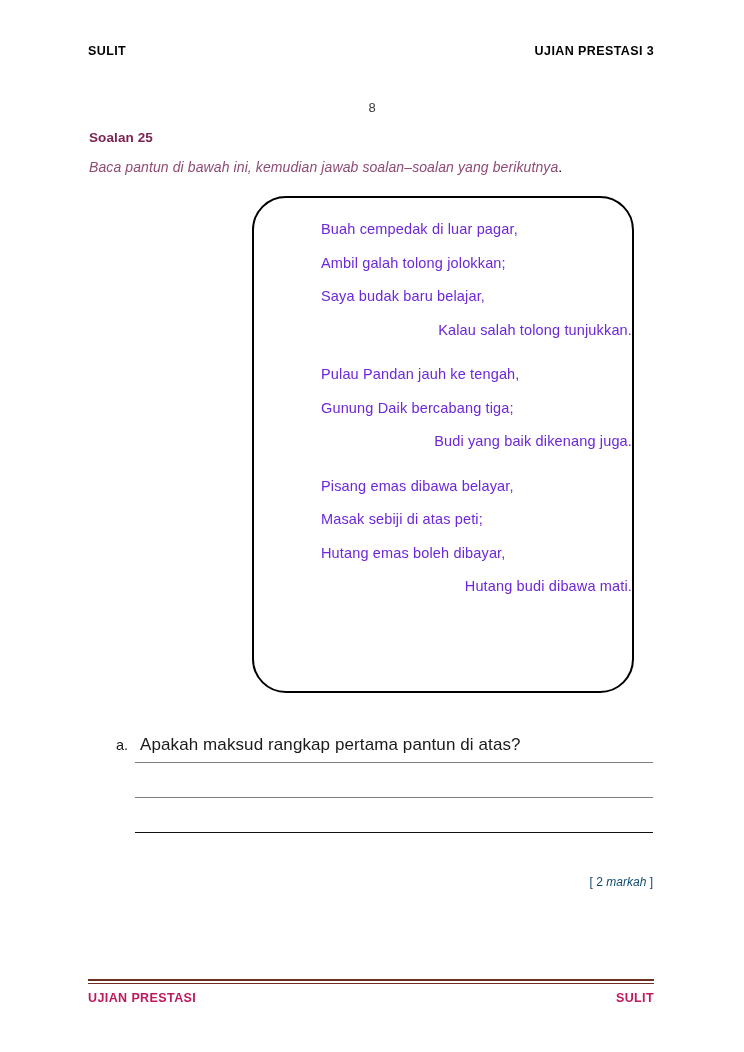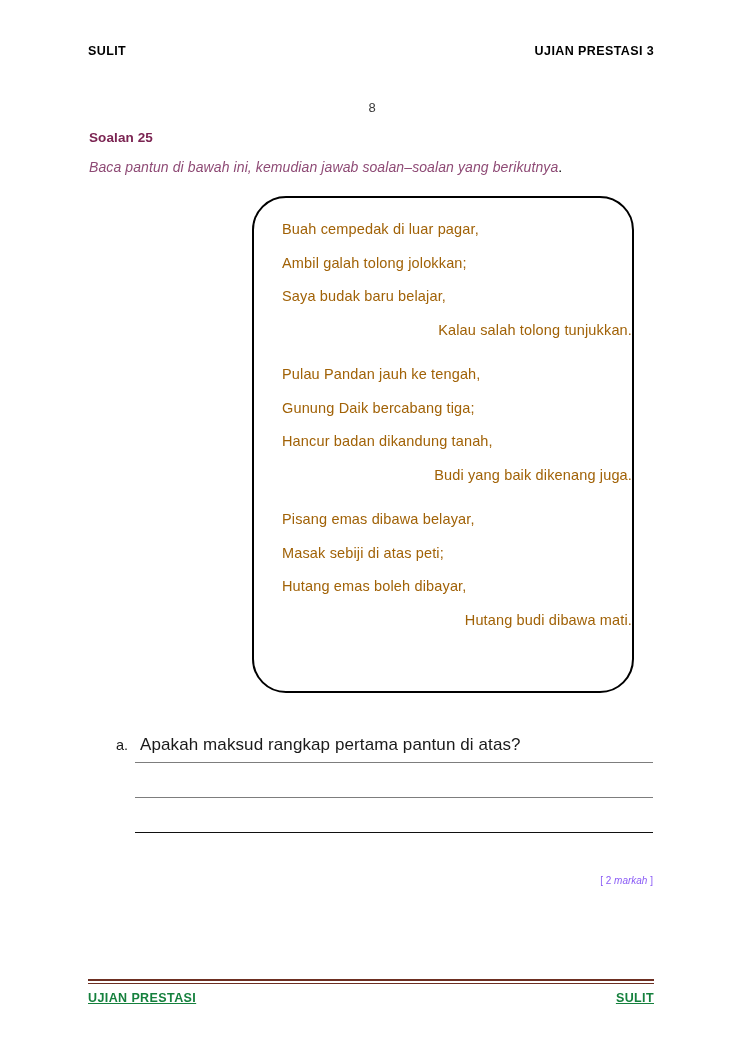--- a/index.html
+++ b/index.html
@@ -92,25 +92,26 @@
     padding: 24px 0 0 28px;
   }
   .stanza {
     margin: 0 0 30px 0;
   }
   .stanza:last-child {
     margin-bottom: 0;
   }
   .pantun-line {
     font-size: 14.5px;
-    color: #a16207;
+    color: #6d28d9;
     line-height: 1;
     margin-bottom: 19px;
     white-space: nowrap;
     letter-spacing: 0.15px;
+    margin-left: 39px;
   }
   .pantun-line:last-child {
     margin-bottom: 0;
     text-align: right;
   }
 
   
   .question-row {
     position: absolute;
     left: 116px;
@@ -146,22 +147,22 @@
     border-bottom: 1.6px solid #111111;
     margin-bottom: 0;
   }
 
   .marks {
     position: absolute;
     left: 0;
     top: 875px;
     width: 653px;
     text-align: right;
-    font-size: 10px;
-    color: #8b5cf6;
+    font-size: 12px;
+    color: #0c4a6e;
   }
   .marks .marks-word {
     font-style: italic;
   }
 
   
   .footer-rule {
     position: absolute;
     left: 88px;
     top: 979px;
@@ -179,23 +180,22 @@
     width: 566px;
     display: flex;
     justify-content: space-between;
     align-items: baseline;
   }
   .footer-left,
   .footer-right {
     font-weight: bold;
     font-size: 12.5px;
     letter-spacing: 0.4px;
-    color: #15803d;
-    white-space: nowrap;
-    text-decoration: underline;
+    color: #be185d;
+    white-space: nowrap;
   }
 </style>
 </head>
 <body>
 
 <div class="page">
 
   <div class="header">
     <div class="header-left">SULIT</div>
     <div class="header-right">UJIAN PRESTASI 3</div>
@@ -212,21 +212,20 @@
       <div class="stanza">
         <div class="pantun-line">Buah cempedak di luar pagar,</div>
         <div class="pantun-line">Ambil galah tolong jolokkan;</div>
         <div class="pantun-line">Saya budak baru belajar,</div>
         <div class="pantun-line">Kalau salah tolong tunjukkan.</div>
       </div>
 
       <div class="stanza">
         <div class="pantun-line">Pulau Pandan jauh ke tengah,</div>
         <div class="pantun-line">Gunung Daik bercabang tiga;</div>
-        <div class="pantun-line">Hancur badan dikandung tanah,</div>
         <div class="pantun-line">Budi yang baik dikenang juga.</div>
       </div>
 
       <div class="stanza">
         <div class="pantun-line">Pisang emas dibawa belayar,</div>
         <div class="pantun-line">Masak sebiji di atas peti;</div>
         <div class="pantun-line">Hutang emas boleh dibayar,</div>
         <div class="pantun-line">Hutang budi dibawa mati.</div>
       </div>
 

